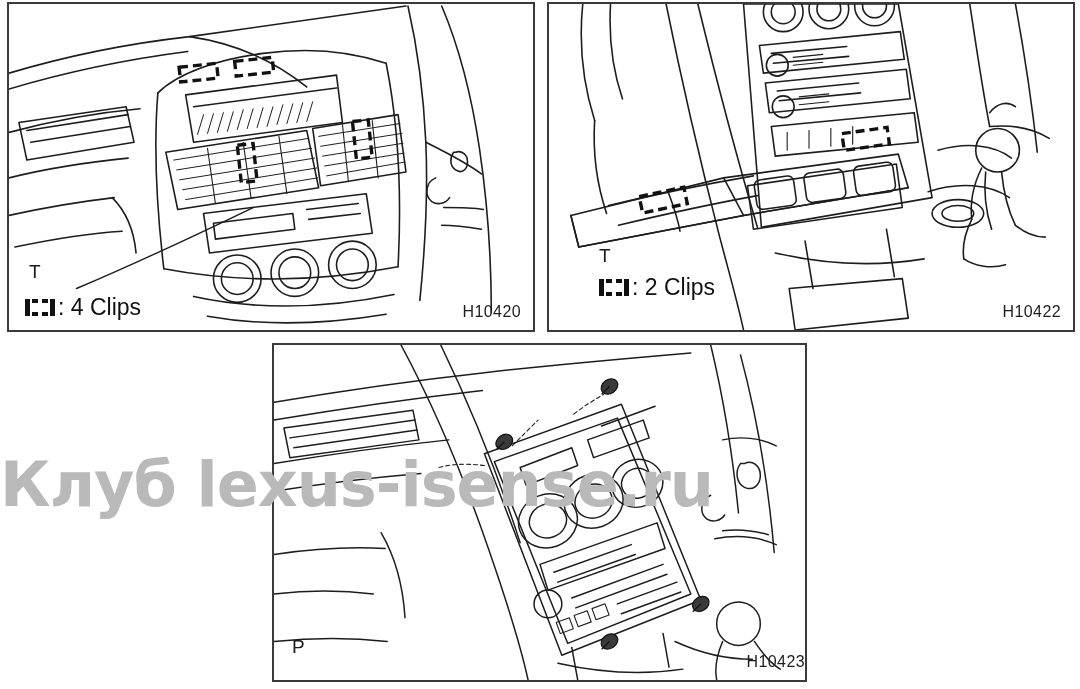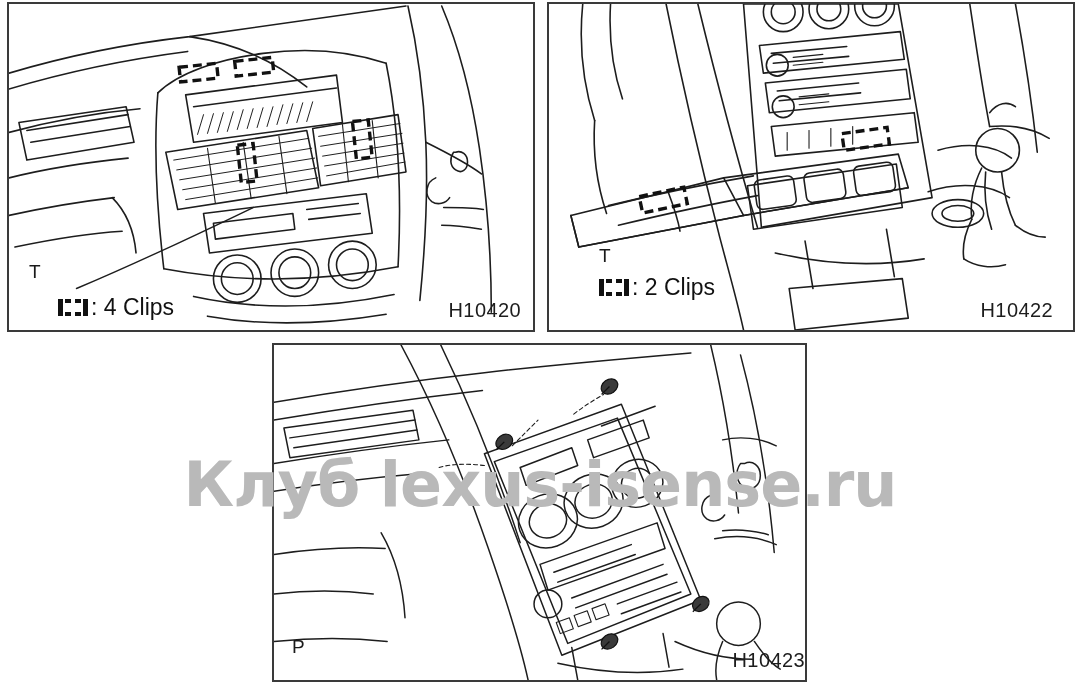--- a/index.html
+++ b/index.html
@@ -59,32 +59,32 @@
   .clip-glyph i.r{right:0;top:0;width:5px;height:17px;}
   
   .clip-glyph i.t1{left:7px;top:0;width:6px;height:4px;}
   .clip-glyph i.t2{left:17px;top:0;width:6px;height:4px;}
   
   .clip-glyph i.b1{left:7px;bottom:0;width:6px;height:4px;}
   .clip-glyph i.b2{left:17px;bottom:0;width:6px;height:4px;}
 
   .fig-id{
     position:absolute;
-    font-size:20px;
+    font-size:16px;
     color:#1d1d1d;
     letter-spacing:.4px;
     line-height:1;
   }
 
   
   #watermark{
     position:absolute;
     left:0;right:0;
     top:448px;
-    text-align:center;
+    text-align:left;
     font-size:62px;
     font-weight:bold;
     color:#b9b9b9;
     letter-spacing:-1px;
     white-space:nowrap;
     pointer-events:none;
     z-index:5;
     font-family:"DejaVu Sans", sans-serif;
   }
   
@@ -191,21 +191,21 @@
           <rect x="172" y="62" width="38" height="15" transform="rotate(-6 191 69)"></rect>
           <rect x="228" y="56" width="38" height="15" transform="rotate(-6 247 63)"></rect>
           <rect x="232" y="142" width="16" height="38" transform="rotate(-6 240 161)"></rect>
           <rect x="348" y="118" width="16" height="38" transform="rotate(-6 356 137)"></rect>
         </g>
       </svg>
     </div>
 
     <div class="orient-letter" style="left:20px;top:258px;">T</div>
 
-    <div class="clip-legend" style="left:16px;top:292px;margin-left:33px;">
+    <div class="clip-legend" style="left:16px;top:292px;">
       <span class="clip-glyph">
         <i class="l"></i>
           <i class="t1"></i>
           <i class="t2"></i>
         <i class="b1"></i>
           <i class="b2"></i>
           <i class="r"></i>
       </span>
       <span class="clip-text">: 4 Clips</span>
     </div>
@@ -312,21 +312,21 @@
         <i class="l"></i>
           <i class="t1"></i>
           <i class="t2"></i>
         <i class="b1"></i>
           <i class="b2"></i>
           <i class="r"></i>
       </span>
       <span class="clip-text">: 2 Clips</span>
     </div>
 
-    <div class="fig-id" style="right:20px;bottom:10px;">H10422</div>
+    <div class="fig-id" style="right:12px;bottom:10px;">H10422</div>
   </div>
 
   <div class="panel" id="panel-3">
     <div class="art">
       <svg viewBox="0 0 535 339" preserveAspectRatio="none" xmlns="http://www.w3.org/2000/svg">
         <g fill="none" stroke="#1d1d1d" stroke-width="1.5" stroke-linecap="round" stroke-linejoin="round">
 
           <path d="M0 58 C 70 46, 140 36, 212 28 C 280 20, 350 14, 420 8"></path>
           <path d="M0 76 C 70 64, 140 54, 210 46"></path>
           <path d="M0 120 C 60 110, 120 102, 176 96"></path>

